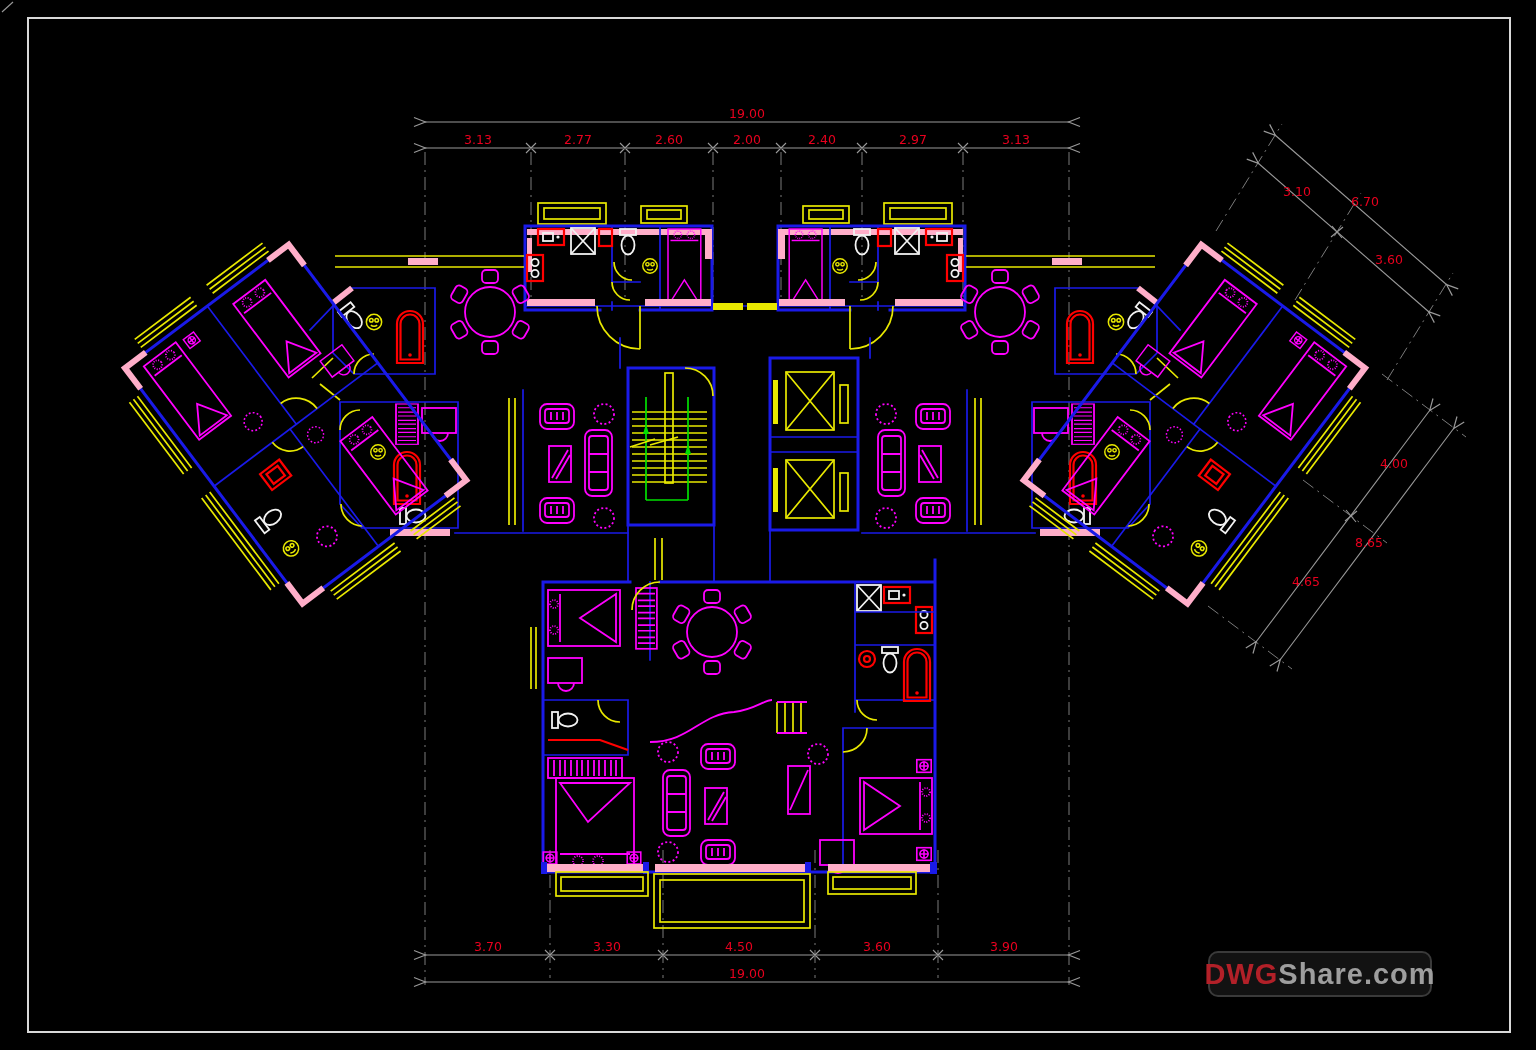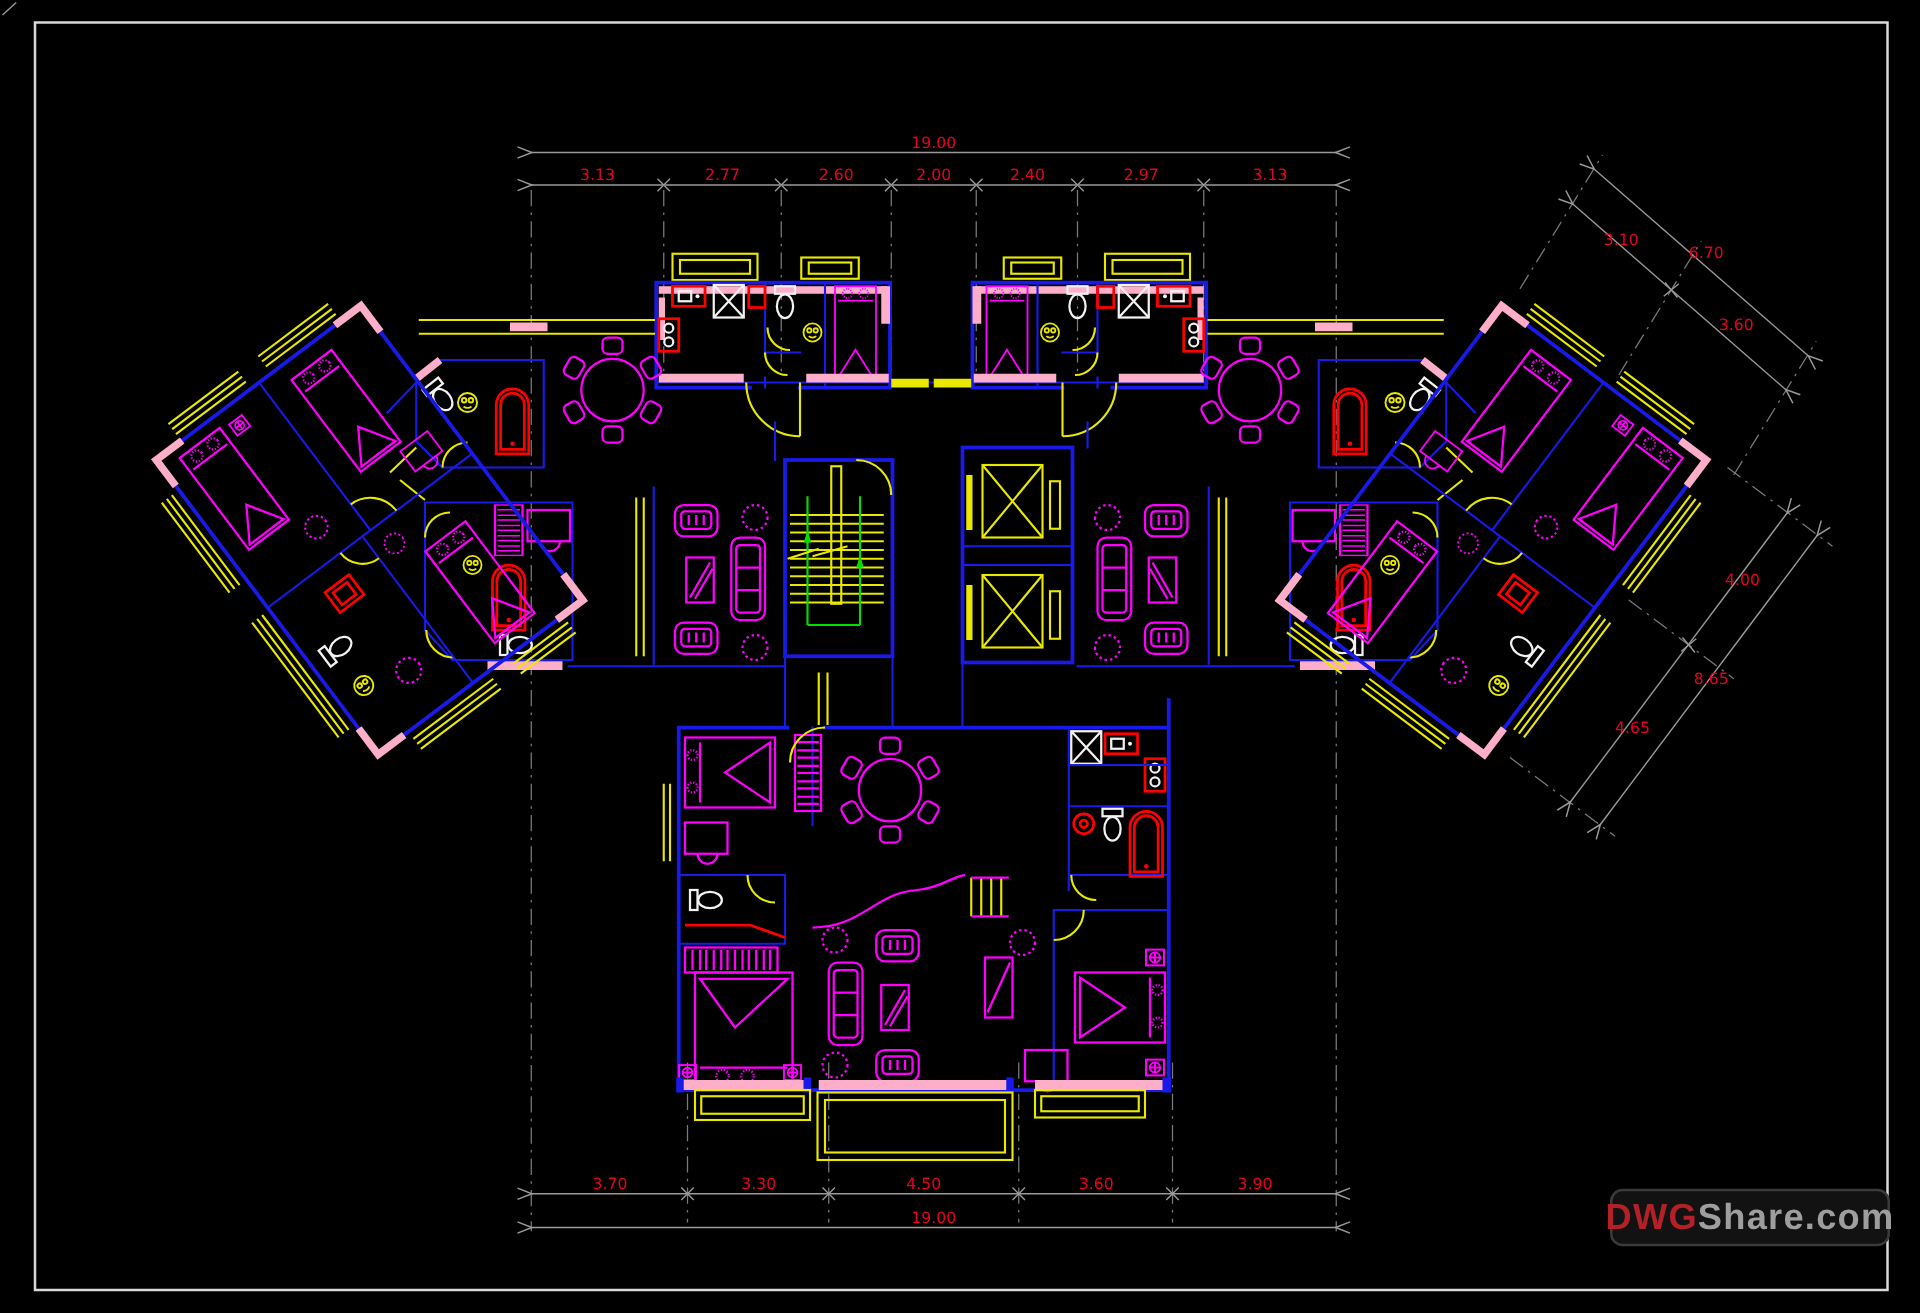--- a/index.html
+++ b/index.html
@@ -14,21 +14,21 @@
   .fix{stroke:var(--fixture,#ff0000);stroke-width:2.2;fill:none}
   .pinkb{fill:var(--pink,#ffaec9)}
   .pinkl{stroke:var(--pink,#ffaec9);stroke-width:6;fill:none}
   .grn{stroke:var(--green,#00e000);stroke-width:1.7;fill:none}
   .grnf{fill:var(--green,#00e000)}
   .wht{stroke:var(--fixwhite,#f2f2f2);stroke-width:1.8;fill:none}
   .dim{stroke:var(--dimline,#9a9a9a);stroke-width:1.1;fill:none}
   .dimd{stroke:#7a7a7a;stroke-width:1;fill:none;stroke-dasharray:13 5 2 5}
   .dimt{fill:var(--dimtext,#e8001e);font:12.5px "DejaVu Sans",sans-serif;text-anchor:middle}
   .frameline{stroke:var(--frame,#d9d9d9);stroke-width:2;fill:none}
-  .wm{position:absolute;left:1288px;top:951px;width:224px;height:46px;display:flex;align-items:center;justify-content:center;
+  .wm{position:absolute;left:1208px;top:951px;width:224px;height:46px;display:flex;align-items:center;justify-content:center;
       border:2px solid var(--wm_border,#3a3a3a);border-radius:10px;background:var(--wm_bg,#121212);
       font-family:"Liberation Sans",sans-serif;font-weight:bold;font-size:29px;letter-spacing:1px;white-space:nowrap}
   .wm .r{color:var(--wm_red,#b22028)}
   .wm .g{color:var(--wm_gray,#9e9e9e)}
 </style>
 </head>
 <body>
 
 <div class="stage">
 <svg width="1536" height="1050" viewBox="0 0 1536 1050">

